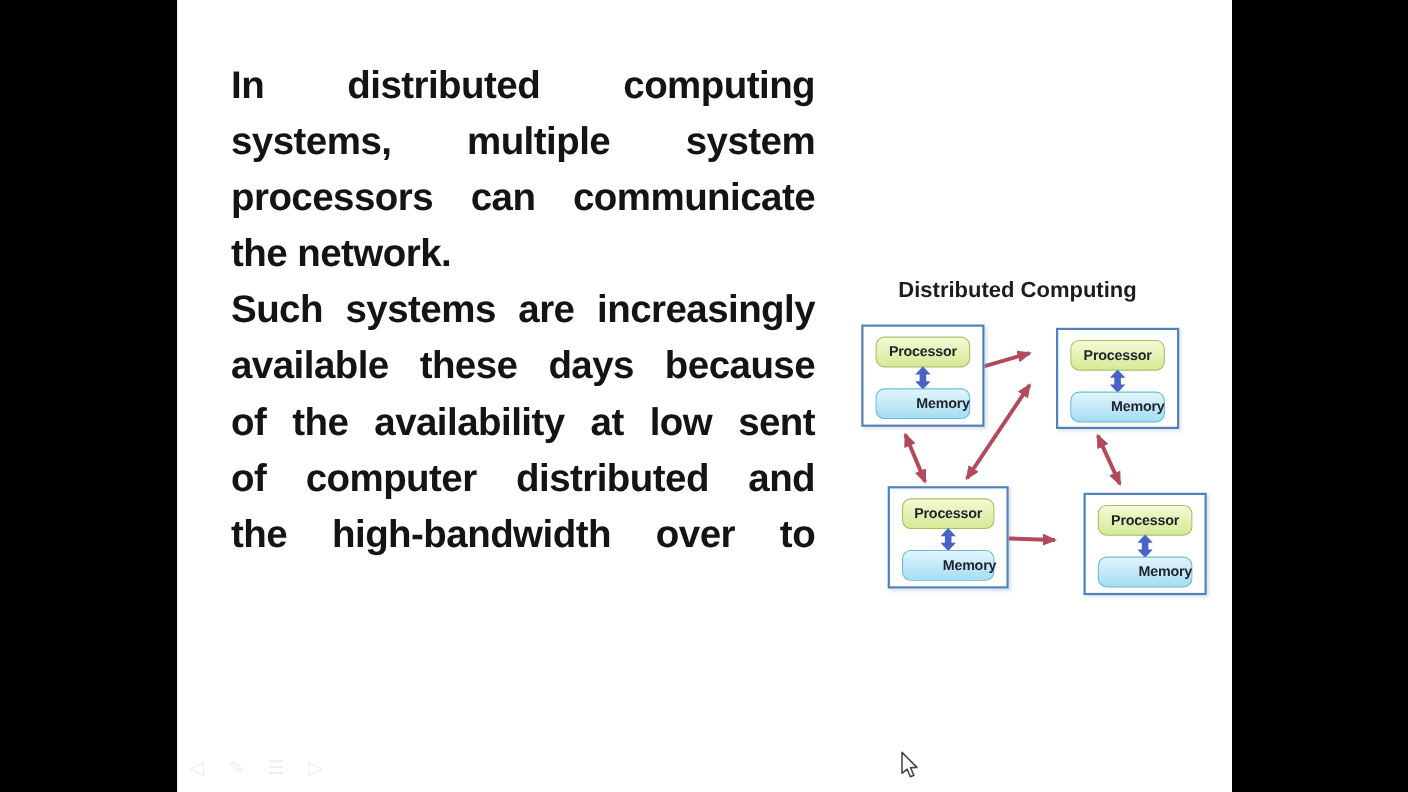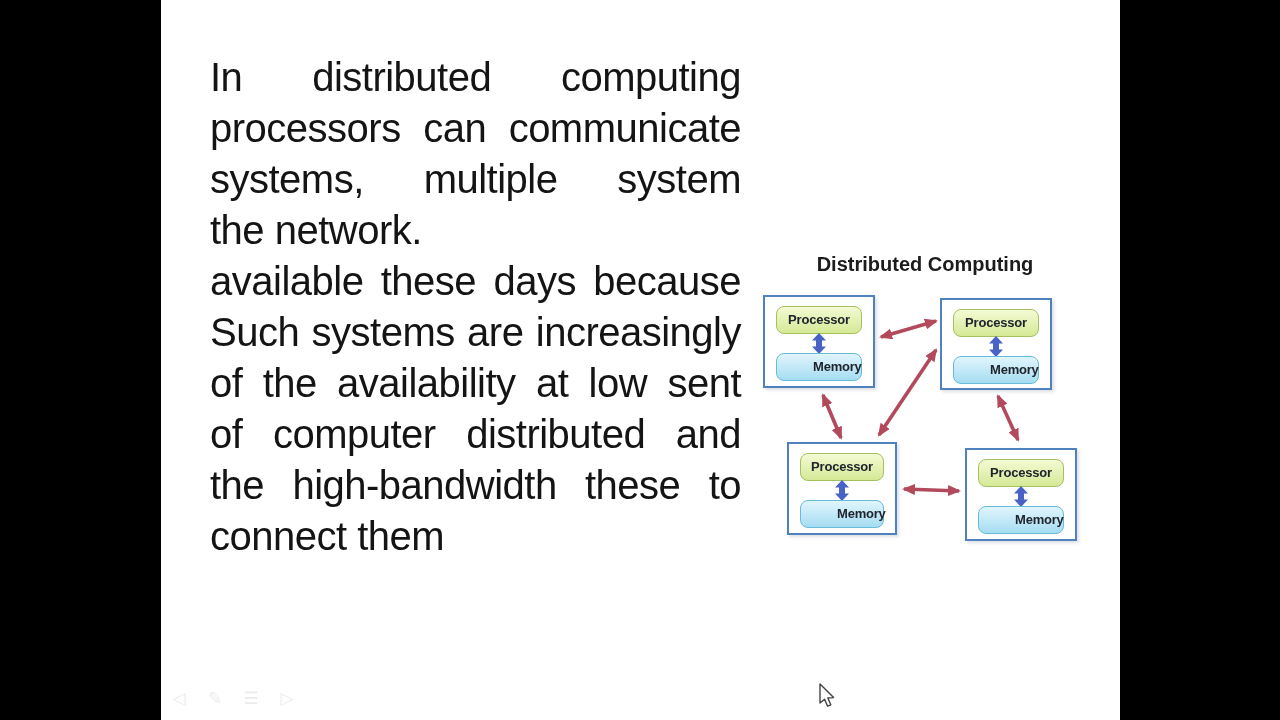--- a/index.html
+++ b/index.html
@@ -15,23 +15,24 @@
     left: 161px; top: 0;
     width: 959px; height: 720px;
     background: #ffffff;
   }
   
   .textblock {
     position: absolute;
     left: 49px; top: 52px;
     width: 531px;
     color: #141414;
-    font-size: 40px;
+    font-size: 35px;
     line-height: 51px;
     letter-spacing: -0.5px;
+    font-weight: bold;
   }
   .tline {
     text-align: justify;
     text-align-last: justify;
     white-space: normal;
     height: 51px;
     overflow: visible;
   }
   .tline.end {
     text-align: center;
@@ -57,20 +58,21 @@
     position: absolute;
     box-sizing: border-box;
     background: #ffffff;
     border: 2px solid #4f81bd;
     box-shadow: 2px 2px 3px rgba(120,130,150,0.25);
     display: flex;
     flex-direction: column;
     align-items: center;
     justify-content: space-between;
     padding: 9px 11px;
+    margin-left: 20px;
   }
   .node.tl { left: 13px;  top: 55px;  width: 112px; height: 93px; }
   .node.tr { left: 190px; top: 58px;  width: 112px; height: 92px; }
   .node.bl { left: 37px;  top: 202px; width: 110px; height: 93px; }
   .node.br { left: 215px; top: 208px; width: 112px; height: 93px; }
   .pbox, .mbox {
     box-sizing: border-box;
     width: 100%;
     height: 28px;
     border-radius: 8px;
@@ -104,29 +106,28 @@
   
   .cursor { position: absolute; left: 655px; top: 682px; }
 </style>
 </head>
 <body>
 
 <div class="slide">
 
   <div class="textblock">
     <div class="tline">In distributed computing</div>
+    <div class="tline">systems, multiple system</div>
     <div class="tline">processors can communicate</div>
-    <div class="tline">systems, multiple system</div>
     <div class="tline end">the network.</div>
+    <div class="tline">Such systems are increasingly</div>
     <div class="tline">available these days because</div>
-    <div class="tline">Such systems are increasingly</div>
     <div class="tline">of the availability at low sent</div>
     <div class="tline">of computer distributed and</div>
-    <div class="tline">the high-bandwidth these to</div>
-    <div class="tline end">connect them</div>
+    <div class="tline">the high-bandwidth over to</div>
   </div>
 
   <div class="diagram">
     <div class="dtitle">Distributed Computing</div>
 
     <svg class="links" width="350" height="320" viewBox="0 0 350 320">
       <defs>
         <marker id="ah" markerUnits="userSpaceOnUse" markerWidth="13" markerHeight="11" refX="11" refY="5.5" orient="auto-start-reverse">
           <path d="M0,0 L13,5.5 L0,11 Z" fill="#b24a5c"></path>
         </marker>

